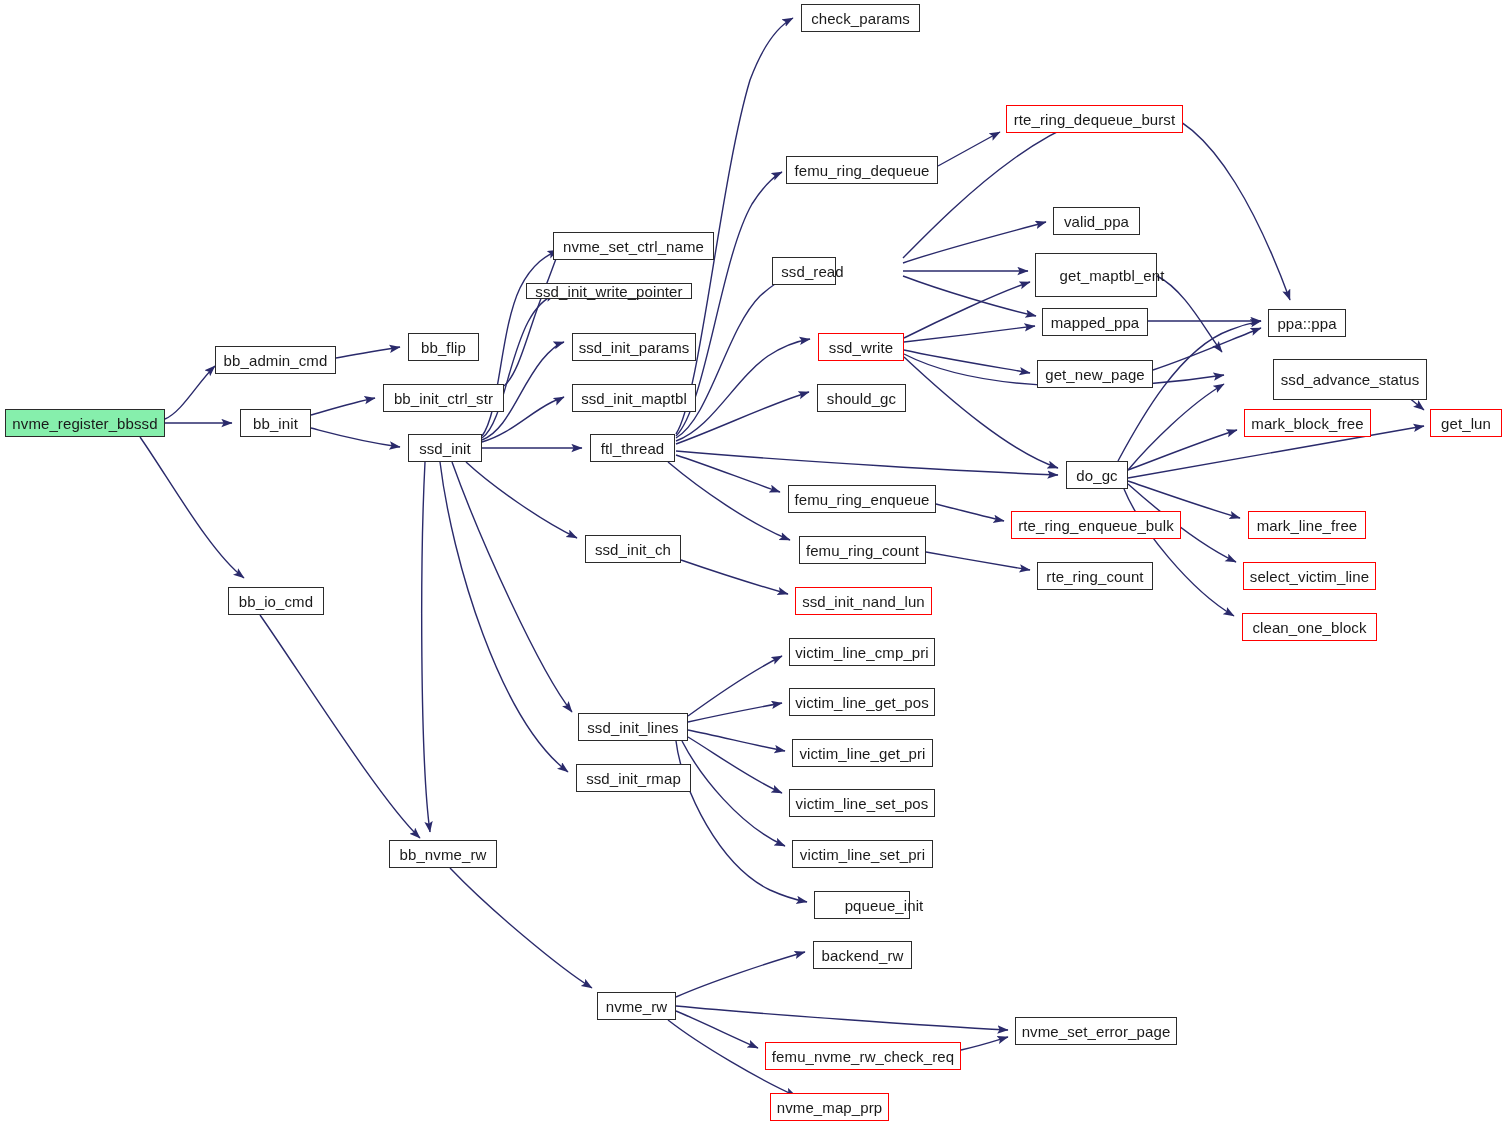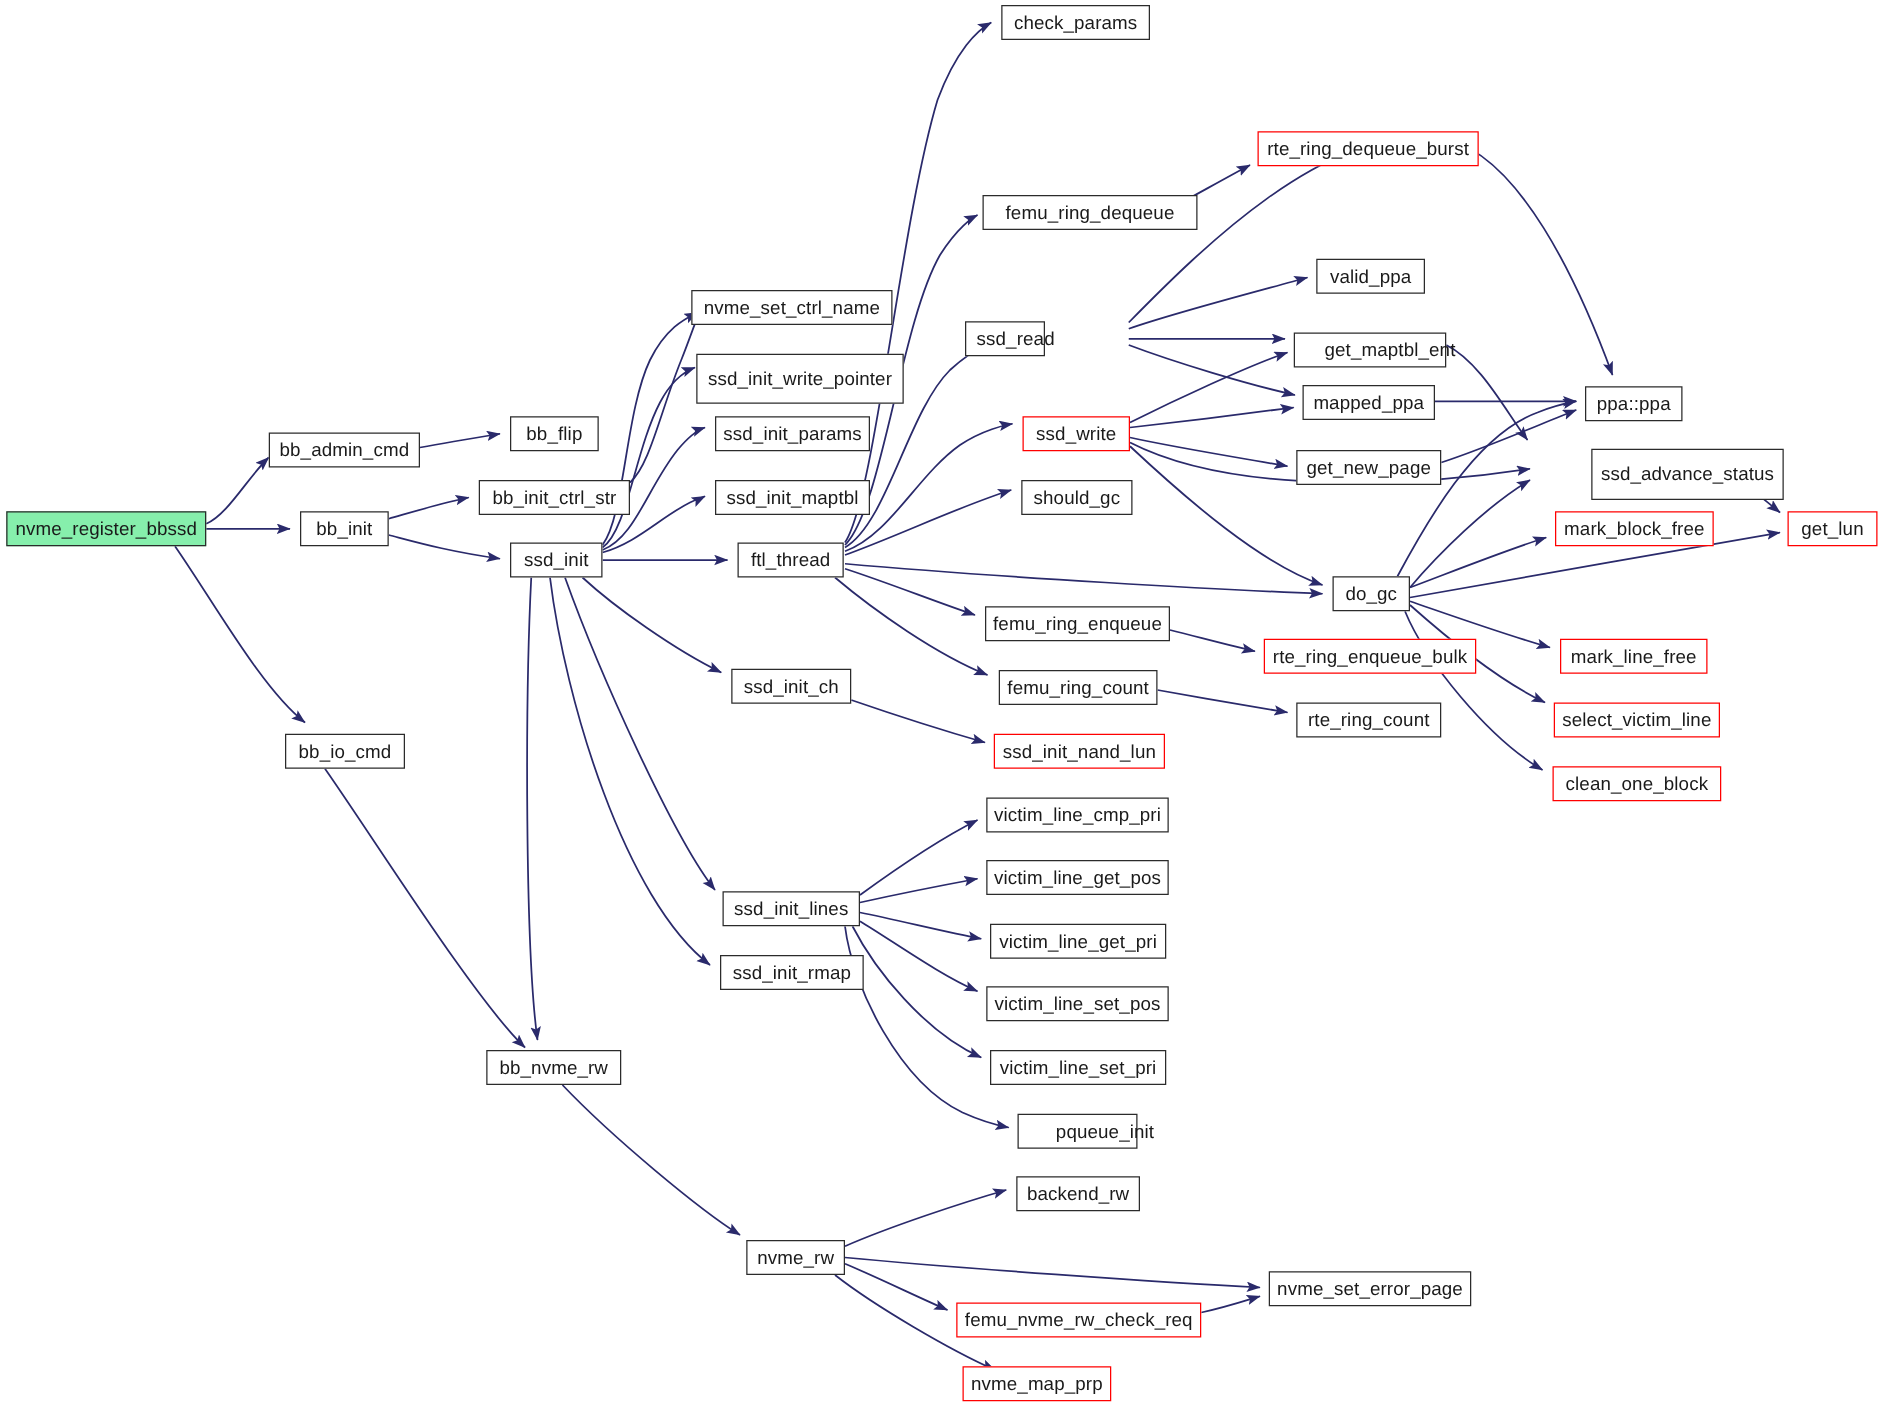--- a/index.html
+++ b/index.html
@@ -108,21 +108,21 @@
       </div>
       <div class="gnode" style="left: 408px; top: 434px; width: 74px; height: 28px;">
         <span>ssd_init</span>
       </div>
       <div class="gnode" style="left: 389px; top: 840px; width: 108px; height: 28px;">
         <span>bb_nvme_rw</span>
       </div>
       <div class="gnode" style="left: 553px; top: 232px; width: 161px; height: 28px;">
         <span>nvme_set_ctrl_name</span>
       </div>
-      <div class="gnode" style="left: 557px; top: 283px; width: 166px; height: 40px;">
+      <div class="gnode" style="left: 526px; top: 283px; width: 166px; height: 16px;">
         <span>ssd_init_write_pointer</span>
       </div>
       <div class="gnode" style="left: 572px; top: 333px; width: 124px; height: 28px;">
         <span>ssd_init_params</span>
       </div>
       <div class="gnode" style="left: 572px; top: 384px; width: 124px; height: 28px;">
         <span>ssd_init_maptbl</span>
       </div>
       <div class="gnode" style="left: 590px; top: 434px; width: 85px; height: 28px;">
         <span>ftl_thread</span>
@@ -132,21 +132,21 @@
       </div>
       <div class="gnode" style="left: 578px; top: 713px; width: 110px; height: 28px; text-align: right;">
         <span>ssd_init_lines</span>
       </div>
       <div class="gnode" style="left: 576px; top: 764px; width: 115px; height: 28px;">
         <span>ssd_init_rmap</span>
       </div>
       <div class="gnode" style="left: 801px; top: 4px; width: 119px; height: 28px;">
         <span>check_params</span>
       </div>
-      <div class="gnode" style="left: 786px; top: 156px; width: 172px; height: 28px;">
+      <div class="gnode" style="left: 786px; top: 156px; width: 152px; height: 28px;">
         <span>femu_ring_dequeue</span>
       </div>
       <div class="gnode" style="left: 772px; top: 257px; width: 64px; height: 28px; padding-left: 17px;">
         <span>ssd_read</span>
       </div>
       <div class="gnode red" style="left: 818px; top: 333px; width: 86px; height: 28px;">
         <span>ssd_write</span>
       </div>
       <div class="gnode" style="left: 817px; top: 384px; width: 89px; height: 28px;">
         <span>should_gc</span>
@@ -189,21 +189,21 @@
       </div>
       <div class="gnode red" style="left: 770px; top: 1093px; width: 119px; height: 28px;">
         <span>nvme_map_prp</span>
       </div>
       <div class="gnode red" style="left: 1006px; top: 105px; width: 177px; height: 28px;">
         <span>rte_ring_dequeue_burst</span>
       </div>
       <div class="gnode" style="left: 1053px; top: 207px; width: 87px; height: 28px;">
         <span>valid_ppa</span>
       </div>
-      <div class="gnode" style="left: 1035px; top: 266px; width: 122px; height: 28px; padding-left: 32px;">
+      <div class="gnode" style="left: 1035px; top: 253px; width: 122px; height: 44px; padding-left: 32px;">
         <span>get_maptbl_ent</span>
       </div>
       <div class="gnode" style="left: 1042px; top: 308px; width: 106px; height: 28px;">
         <span>mapped_ppa</span>
       </div>
       <div class="gnode" style="left: 1037px; top: 360px; width: 116px; height: 28px;">
         <span>get_new_page</span>
       </div>
       <div class="gnode" style="left: 1066px; top: 461px; width: 62px; height: 28px;">
         <span>do_gc</span>

